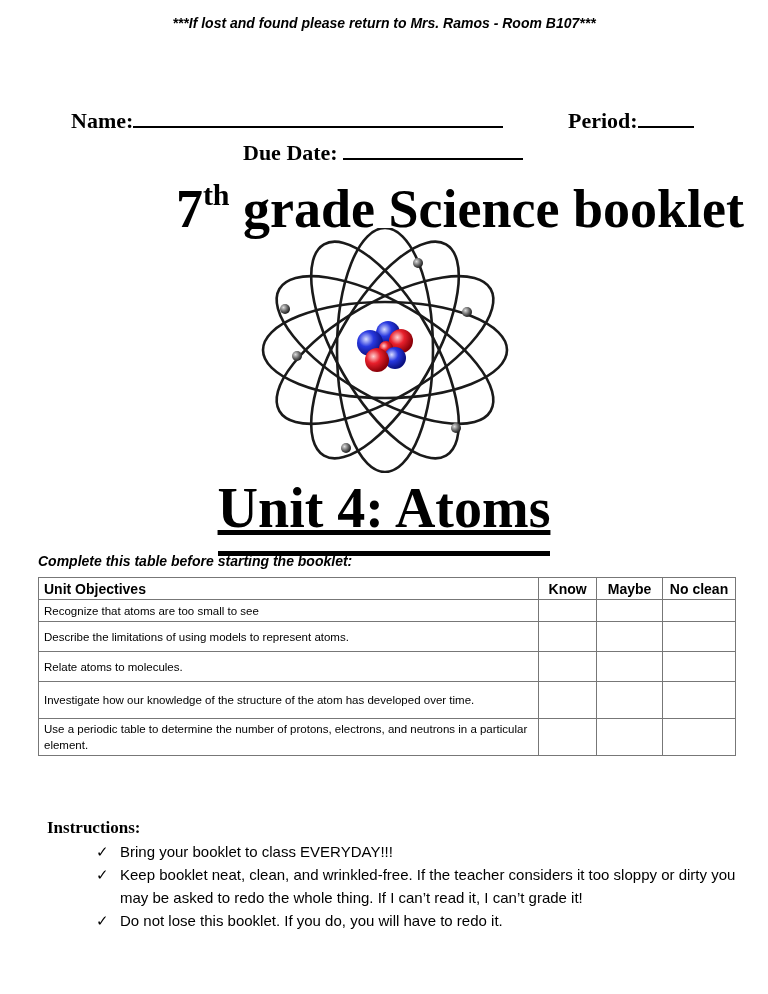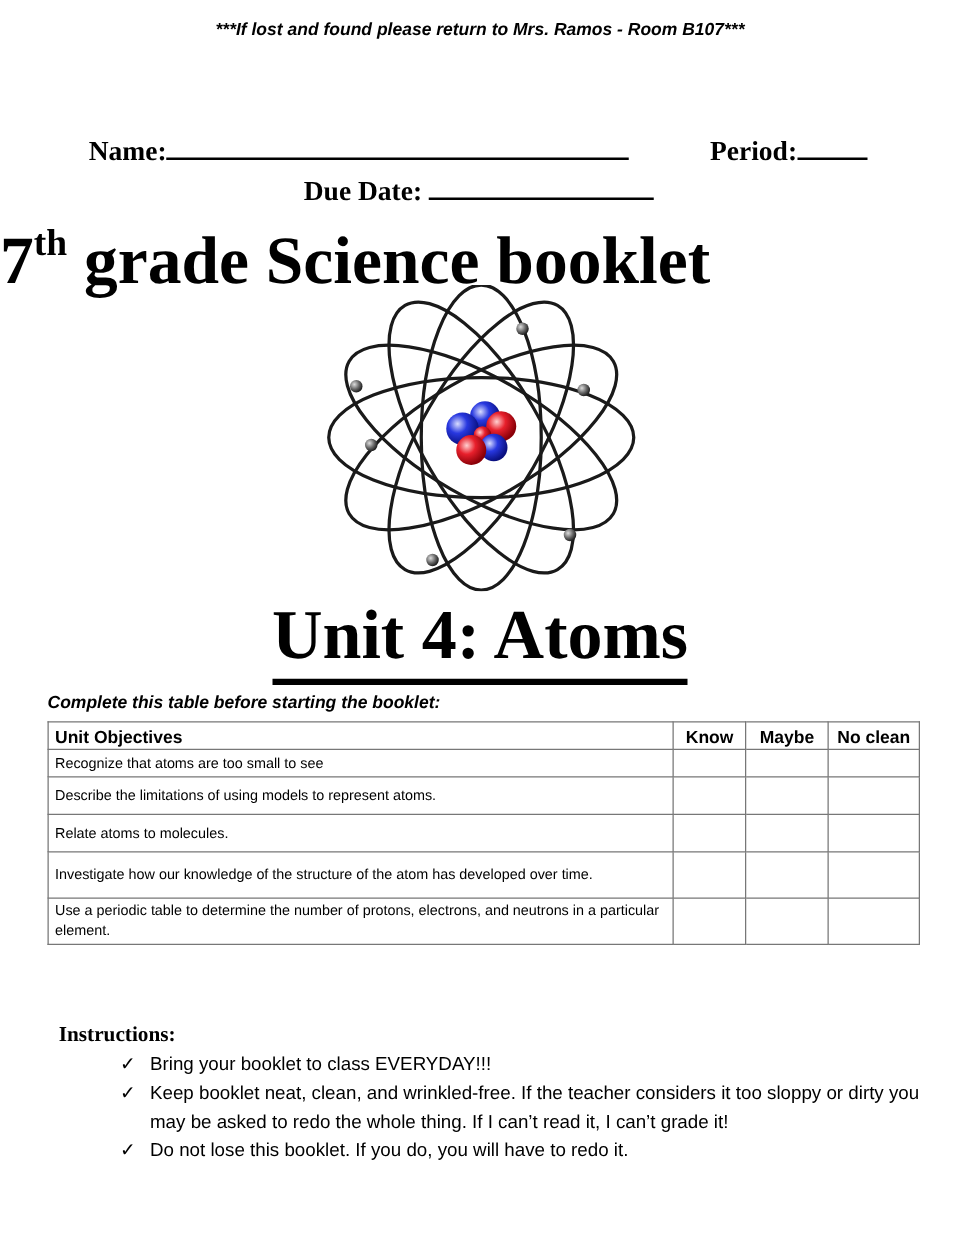--- a/index.html
+++ b/index.html
@@ -8,28 +8,28 @@
     .lost {
       left: 0; width: 768px; top: 15px; text-align: center;
       font-family: "Liberation Sans", sans-serif; font-size: 14px; font-weight: bold; font-style: italic;
     }
     .serif-b { font-family: "Liberation Serif", serif; font-weight: bold; }
     .name-row { top: 108px; left: 71px; font-size: 22px; text-align: right; }
     .period-row { top: 108px; left: 568px; font-size: 22px; }
     .due-row { top: 140px; left: 243px; font-size: 22px; }
     .blank { display: inline-block; border-bottom: 2px solid #000; height: 18px; vertical-align: baseline; }
     .title {
-      top: 160px; left: 0; width: 732px; text-align: left; font-size: 54px; line-height: 70px;
+      top: 160px; left: 12px; width: 732px; text-align: right; font-size: 54px; line-height: 70px;
     }
     .title sup { font-size: 30px; vertical-align: 22px; }
     .atom { left: 255px; top: 228px; }
     .unit {
       top: 476px; left: 0; width: 768px; text-align: center; font-size: 56px; line-height: 64px;
     }
-    .unit span { border-bottom: 5px solid #000; padding-bottom: 4px; }
+    .unit span { border-bottom: 5px solid #000; padding-bottom: 12px; text-decoration: underline; }
     .table-caption {
       top: 553px; left: 38px; font-family: "Liberation Sans", sans-serif; font-size: 14px;
       font-weight: bold; font-style: italic;
     }
     table.obj {
       position: absolute; left: 38px; top: 577px; width: 698px; border-collapse: collapse;
       font-family: "Liberation Sans", sans-serif;
     }
     table.obj td, table.obj th {
       border: 1px solid #777; padding: 1px 5px; vertical-align: middle; text-align: left;

